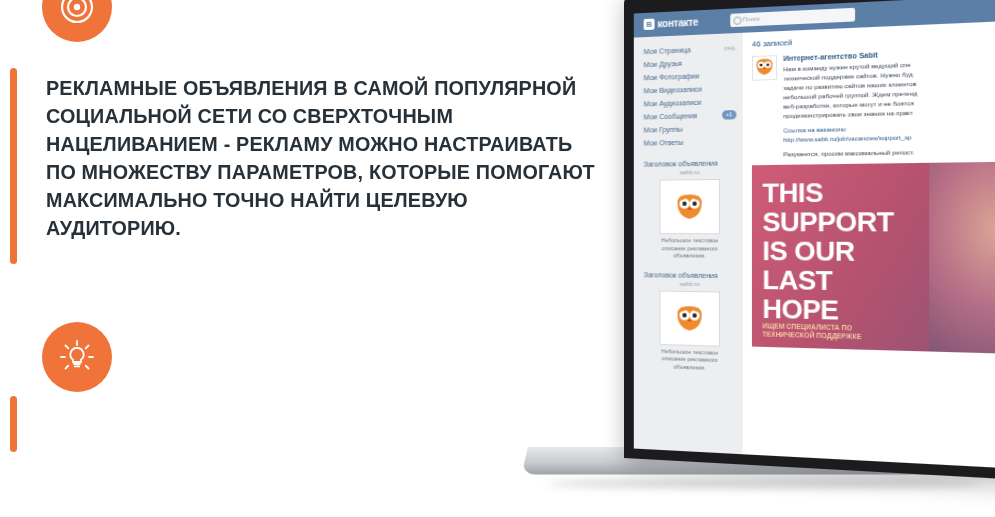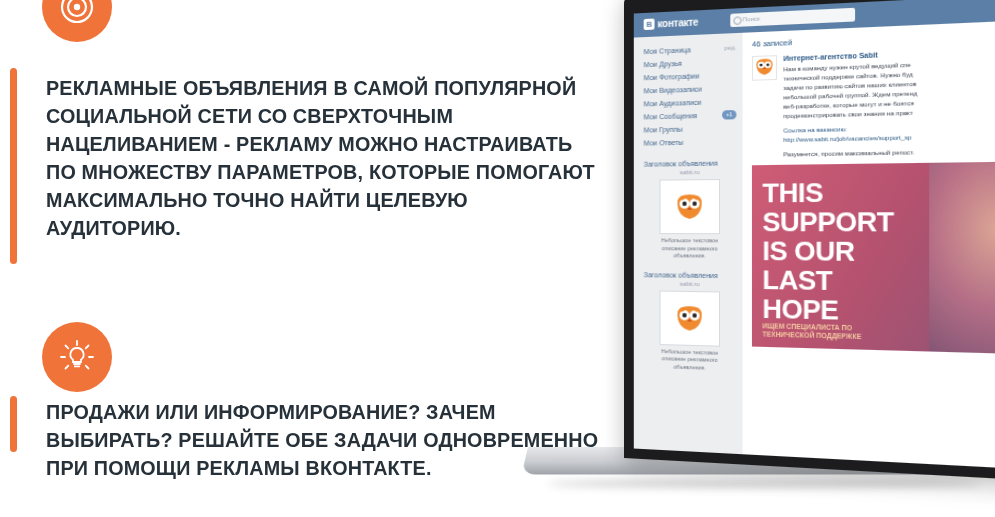--- a/index.html
+++ b/index.html
@@ -350,25 +350,20 @@
         <path d="M8.5 31.5 L11.3 28.7"></path>
         <path d="M31.5 31.5 L28.7 28.7"></path>
       </g>
       <path d="M20 11 a6.5 6.5 0 0 0 -4 11.7 v2.3 h8 v-2.3 A6.5 6.5 0 0 0 20 11 z" fill="none" stroke="#ffffff" stroke-width="1.8"></path>
       <path d="M17 27 h6 M17.8 29.4 h4.4" stroke="#ffffff" stroke-width="1.8" stroke-linecap="round"></path>
     </svg>
   </div>
 
   <div class="bar b2"></div>
 
-  <div class="para p2">
-    <span class="ln">Продажи или информирование? Зачем</span>
-    <span class="ln">выбирать? Решайте обе задачи одновременно</span>
-    <span class="ln">при помощи рекламы вконтакте.</span>
-  </div>
 </div>
 
 <div class="laptop">
   <div class="base-shadow"></div>
   <div class="base">
     <div class="base-notch"></div>
   </div>
 
   <div class="lid">
 

